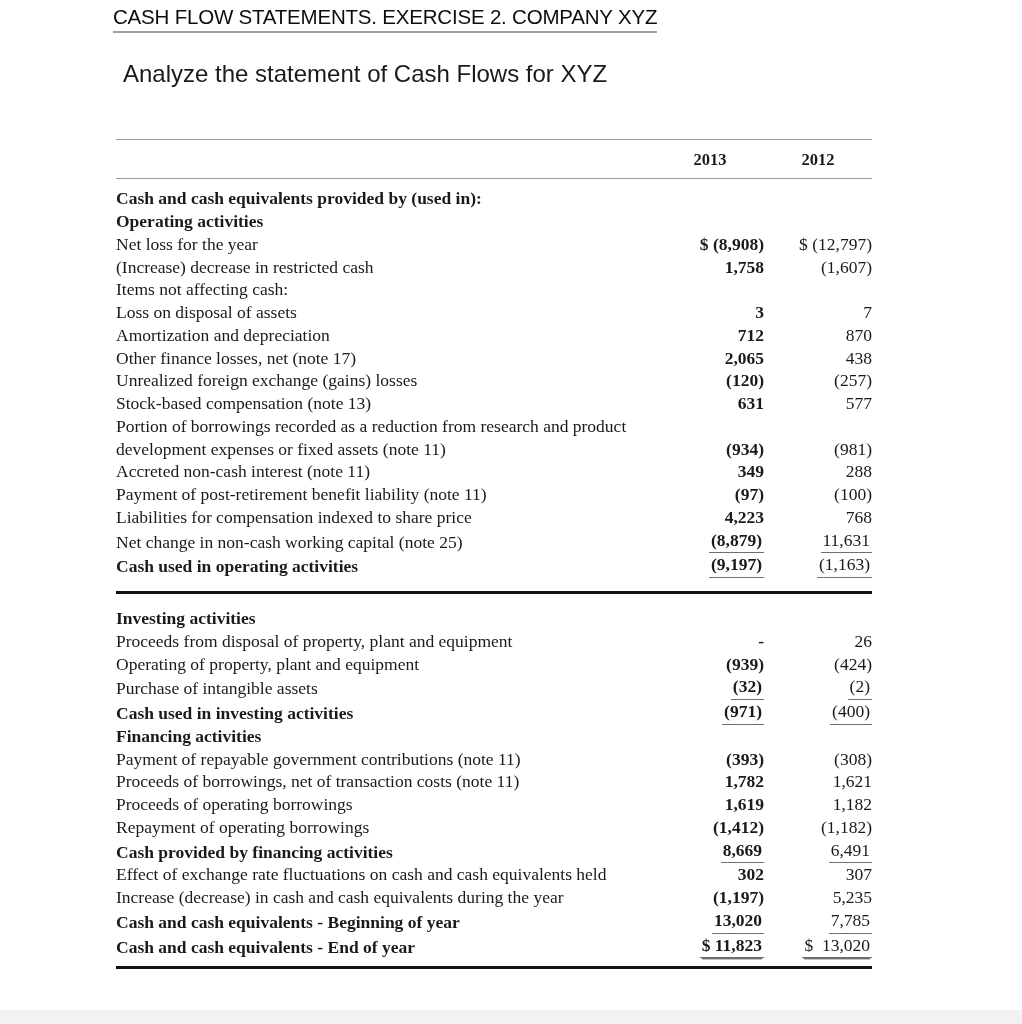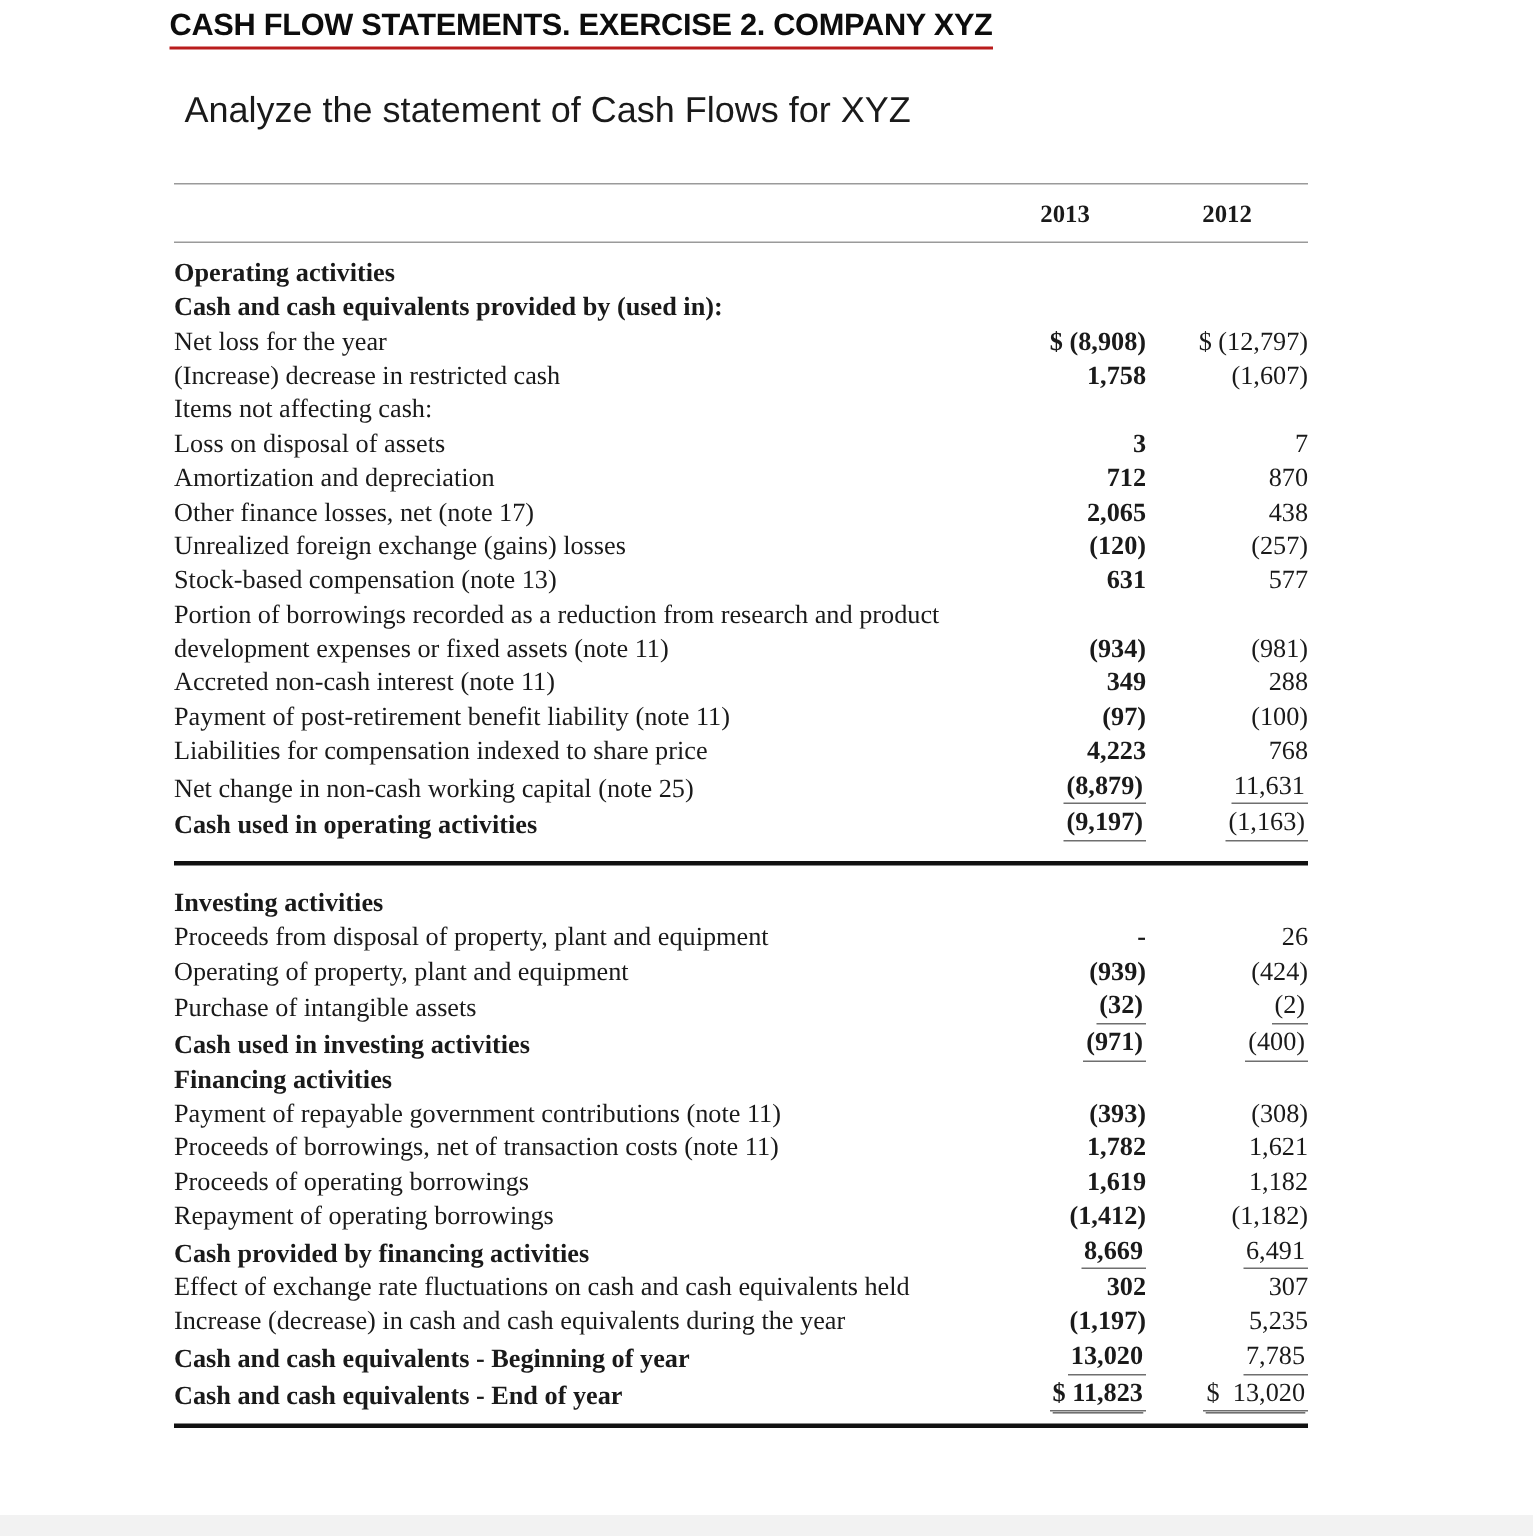--- a/index.html
+++ b/index.html
@@ -16,45 +16,45 @@
     color: #1a1a1a;
     overflow: hidden;
   }
 
   
   .doc-title {
     position: absolute;
     left: 113px;
     top: 5px;
     font-family: "Liberation Sans", sans-serif;
-    font-weight: bold;
+    font-weight: normal;
     font-size: 20.5px;
     letter-spacing: -0.2px;
     color: #0d0d0d;
     white-space: nowrap;
     padding-bottom: 2px;
-    border-bottom: 2px solid #b91c1c;
+    border-bottom: 2px solid #a3a3a3;
   }
   .doc-subtitle {
     position: absolute;
     left: 113px;
     top: 60px;
     font-family: "Liberation Sans", sans-serif;
     font-size: 24px;
     font-weight: normal;
     color: #1a1a1a;
     white-space: nowrap;
     margin-left: 10px;
   }
 
   
   .statement {
     position: absolute;
     left: 116px;
-    top: 122px;
+    top: 139px;
     width: 756px;
   }
   .rule-thin {
     height: 0;
     border-top: 1.5px solid #9a9a9a;
   }
   .rule-thick {
     height: 0;
     border-top: 3px solid #111111;
   }
@@ -141,26 +141,26 @@
       </tr>
     </tbody>
   </table>
 
   <div class="rule-thin"></div>
   <div class="spacer-sm"></div>
 
   <table class="fin" id="sec-operating">
     <tbody>
         <tr>
+          <td class="label ind0 bold">Cash and cash equivalents provided by (used in):</td>
+          <td class="val v2013"><span></span></td>
+          <td class="val v2012"><span></span></td>
+        </tr>
+        <tr>
           <td class="label ind0 bold">Operating activities</td>
-          <td class="val v2013"><span></span></td>
-          <td class="val v2012"><span></span></td>
-        </tr>
-        <tr>
-          <td class="label ind0 bold">Cash and cash equivalents provided by (used in):</td>
           <td class="val v2013"><span></span></td>
           <td class="val v2012"><span></span></td>
         </tr>
         <tr>
           <td class="label ind0">Net loss for the year</td>
           <td class="val v2013"><span>$ (8,908)</span></td>
           <td class="val v2012"><span>$ (12,797)</span></td>
         </tr>
         <tr>
           <td class="label ind0">(Increase) decrease in restricted cash</td>

